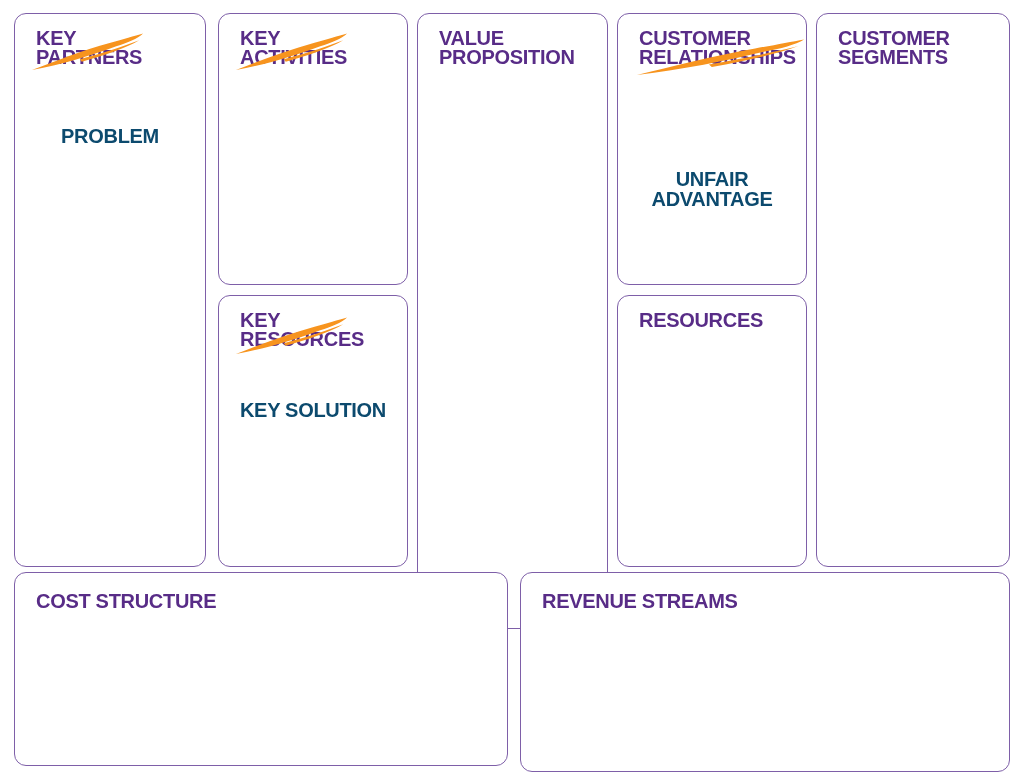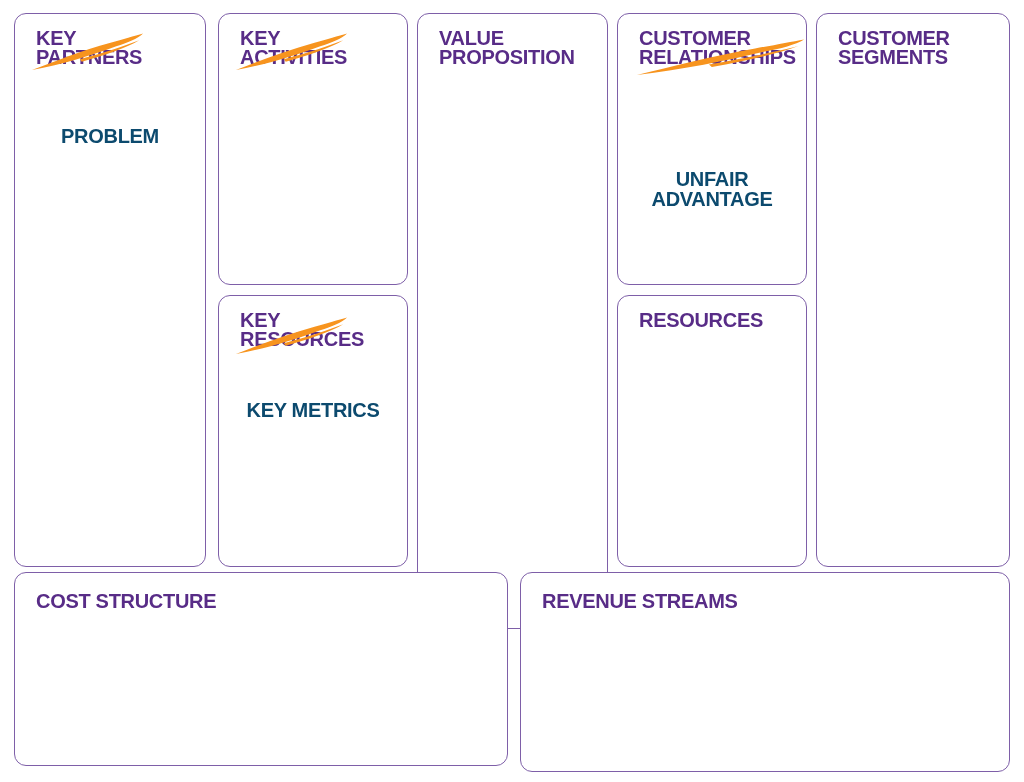--- a/index.html
+++ b/index.html
@@ -103,21 +103,21 @@
 
   <div class="box box-key-resources">
     <div class="heading">KEY
 RESOURCES</div>
     <div class="strike strike-sm">
       <svg viewBox="0 0 120 42" preserveAspectRatio="none" aria-hidden="true">
         <path fill="#f7941e" d="M2,40 C26,31 54,20 84,12 C97,8.5 109,5 118,2.5 C112,8 102,12 90,15.5 C64,25 34,34 2,40 Z"></path>
         <path fill="#f7941e" d="M52,29 C76,22.5 100,15 114,9.5 C100,17.5 78,25 54,31.5 Z"></path>
       </svg>
     </div>
-    <div class="sub sub-key-metrics">KEY METRICS</div>
+    <div class="sub sub-key-metrics">KEY SOLUTION</div>
   </div>
 
   <div class="box box-value-proposition">
     <div class="heading">VALUE
 PROPOSITION</div>
   </div>
 
   <div class="box box-customer-relationships">
     <div class="heading">CUSTOMER
 RELATIONSHIPS</div>

